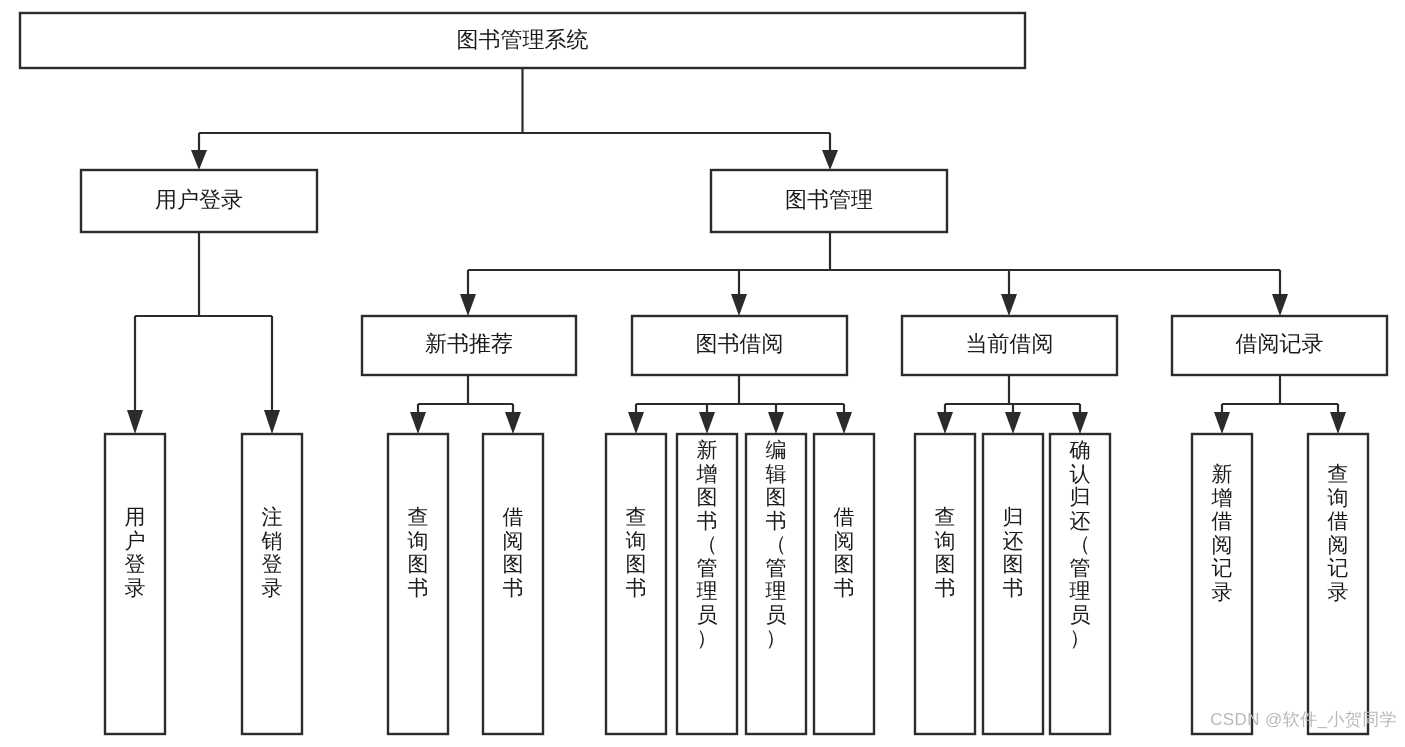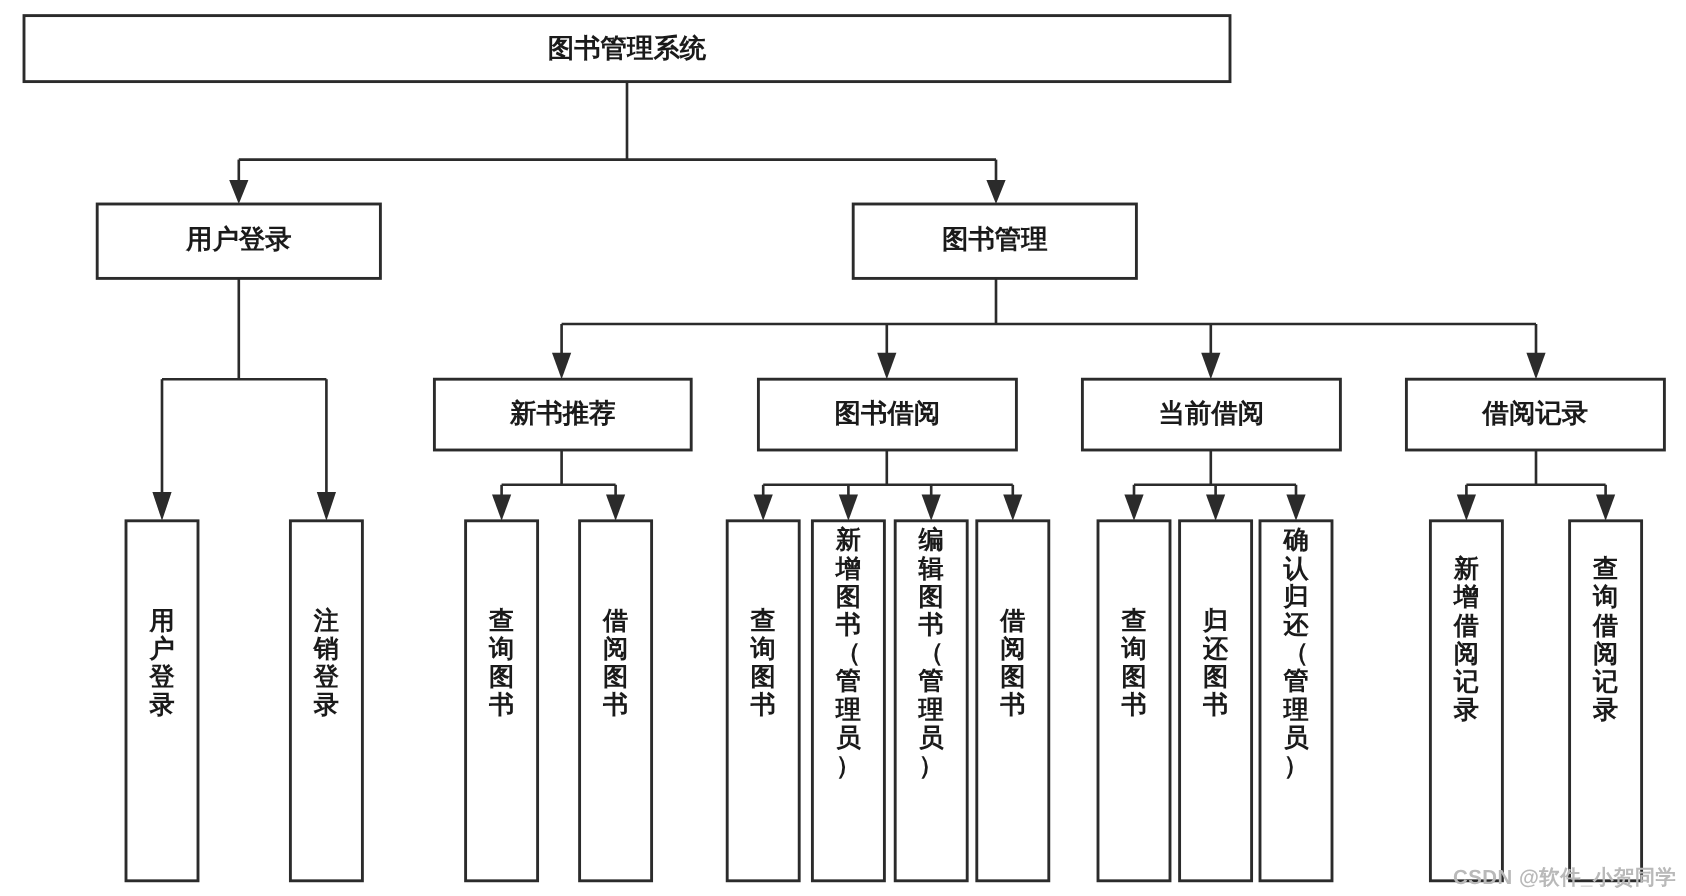--- a/index.html
+++ b/index.html
@@ -11,21 +11,20 @@
     width: 1405px;
     height: 747px;
     font-family: "Liberation Sans", "DejaVu Sans", sans-serif;
     overflow: hidden;
   }
   #diagram-root {
     position: relative;
     width: 1405px;
     height: 747px;
     background: #ffffff;
-    font-weight: bold;
   }
   svg.diagram-canvas {
     position: absolute;
     left: 0;
     top: 0;
     width: 1405px;
     height: 747px;
     display: block;
   }
   .node-box {
@@ -54,21 +53,21 @@
   .node-label-v {
     font-family: "Liberation Sans", "DejaVu Sans", sans-serif;
     font-size: 21px;
     fill: #1a1a1a;
     text-anchor: middle;
     white-space: pre;
   }
   .watermark {
     position: absolute;
     right: 8px;
-    bottom: 4px;
+    bottom: 16px;
     font-family: "Liberation Sans", "DejaVu Sans", sans-serif;
     font-size: 17px;
     color: #b9b9b9;
     letter-spacing: 0.4px;
     user-select: none;
     white-space: nowrap;
   }
 </style>
 </head>
 <body>

